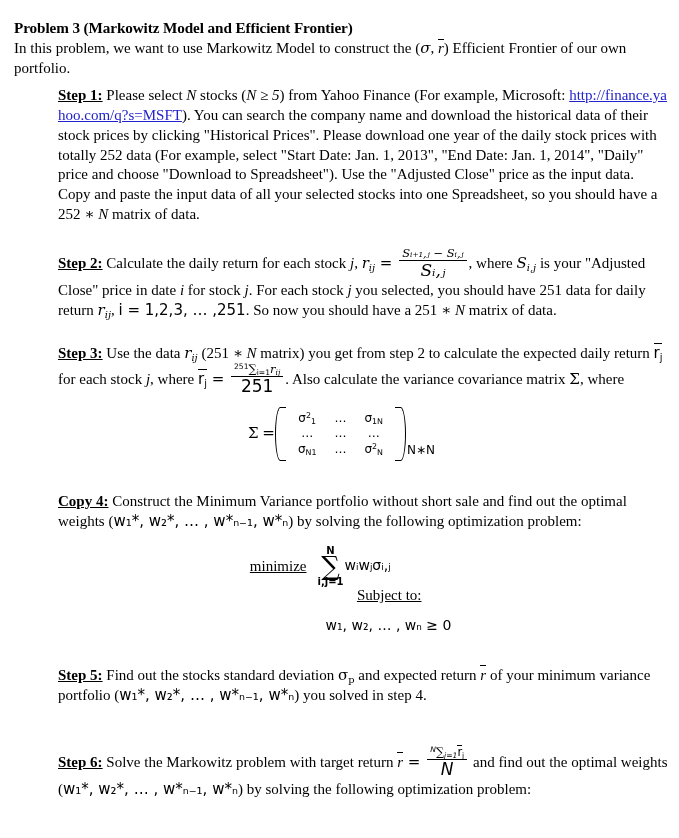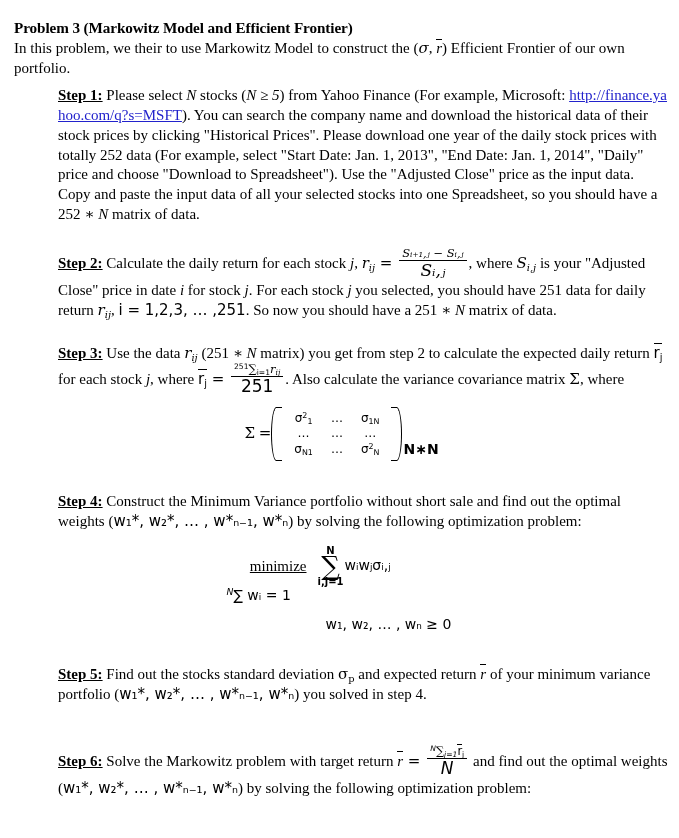--- a/index.html
+++ b/index.html
@@ -171,22 +171,22 @@
     right: 0;
   }
   .paren.right::before {
     border-left: none;
     border-radius: 0 48% 48% 0 / 0 50% 50% 0;
   }
   .mat-sub {
     display: inline-block;
     vertical-align: bottom;
     font-family: "DejaVu Sans", sans-serif;
-    font-size: 14px;
-    font-weight: bold;
+    font-size: 12px;
+    font-weight: normal;
     padding-bottom: 2px;
     margin-left: 1px;
   }
 
   
   .opt-block {
     margin-top: 14px;
     font-size: 15px;
   }
   .opt-row {
@@ -229,21 +229,21 @@
   }
 </style>
 </head>
 <body>
 
 <div class="page">
   <div class="body-col">
 
     <h1 class="title">Problem 3 (Markowitz Model and Efficient Frontier)</h1>
 
-    <p class="para"><span>In this problem, we their to use Markowitz Model to construct the (</span><span class="mathsym it">σ</span><span>, </span><span class="ovl"><span class="bar"></span><span class="it">r</span></span><span>) Efficient Frontier of our own portfolio.</span></p>
+    <p class="para"><span>In this problem, we want to use Markowitz Model to construct the (</span><span class="mathsym it">σ</span><span>, </span><span class="ovl"><span class="bar"></span><span class="it">r</span></span><span>) Efficient Frontier of our own portfolio.</span></p>
 
     <div class="step-block">
       <span class="step-label">Step 1:</span><span> Please select </span><span class="it">N</span><span> stocks (</span><span class="it">N ≥ 5</span><span>) from Yahoo Finance (For example, Microsoft: </span><span class="link">http://finance.yahoo.com/q?s=MSFT</span><span>). You can search the company name and download the historical data of their stock prices by clicking "Historical Prices". Please download one year of the daily stock prices with totally 252 data (For example, select "Start Date: Jan. 1, 2013", "End Date: Jan. 1, 2014", "Daily" price and choose "Download to Spreadsheet"). Use the "Adjusted Close" price as the input data. Copy and paste the input data of all your selected stocks into one Spreadsheet, so you should have a 252 </span><span class="mathsym">∗</span><span> </span><span class="it">N</span><span> matrix of data.</span>
     </div>
 
     <div class="gap-md"></div>
 
     <div class="step-block">
       <span class="step-label">Step 2:</span><span> Calculate the daily return for each stock </span><span class="it">j</span><span>,  </span><span class="ital-m"><span>r</span><sub>ij</sub></span><span class="mathsym"> = </span><span class="frac"><span class="num ital-m">Sᵢ₊₁,ⱼ − Sᵢ,ⱼ</span><span class="den ital-m">Sᵢ,ⱼ</span></span><span>, where </span><span class="ital-m"><span>S</span><sub>i,j</sub></span><span> is your "Adjusted Close" price in date </span><span class="it">i</span><span> for stock </span><span class="it">j</span><span>. For each stock </span><span class="it">j</span><span> you selected, you should have 251 data for daily return </span><span class="ital-m"><span>r</span><sub>ij</sub></span><span>, </span><span class="sans">i = 1,2,3, … ,251</span><span>. So now you should have a 251 </span><span class="mathsym">∗</span><span> </span><span class="it">N</span><span> matrix of data.</span>
     </div>
@@ -273,30 +273,30 @@
               <td>…</td>
               <td><span>σ</span><sup>2</sup><sub>N</sub></td>
             </tr>
           </tbody>
             </table><span class="paren right"></span></span><span class="mat-sub">N∗N</span></span>
     </div>
 
     <div class="gap-lg"></div>
 
     <div class="step-block">
-      <span class="step-label">Step 4:</span><span> Construct the Minimum Variance portfolio without short sale and find out the optimal weights (</span><span class="sans">w₁*, w₂*, … , w*ₙ₋₁, w*ₙ</span><span>) by solving the following optimization problem:</span>
+      <span class="step-label">Copy 4:</span><span> Construct the Minimum Variance portfolio without short sale and find out the optimal weights (</span><span class="sans">w₁*, w₂*, … , w*ₙ₋₁, w*ₙ</span><span>) by solving the following optimization problem:</span>
     </div>
 
     <div class="opt-block">
       <div class="opt-row">
         <div class="lhs">minimize</div>
         <div class="rhs"><span class="sumstack"><span class="lim">N</span><span class="sig bigsum">∑</span><span class="lim">i,j=1</span></span><span>wᵢwⱼσᵢ,ⱼ</span></div>
       </div>
       <div class="opt-row">
-        <div class="rhs"><span class="it"><sup>N</sup></span><span>∑ wᵢ = 1</span></div>
+        <div class="lhs">Subject to:</div>
       </div>
       <div class="opt-row last">
         <div class="lhs"></div>
         <div class="rhs">w₁, w₂, … , wₙ ≥ 0</div>
       </div>
     </div>
 
     <div class="gap-lg"></div>
 
     <div class="step-block">

